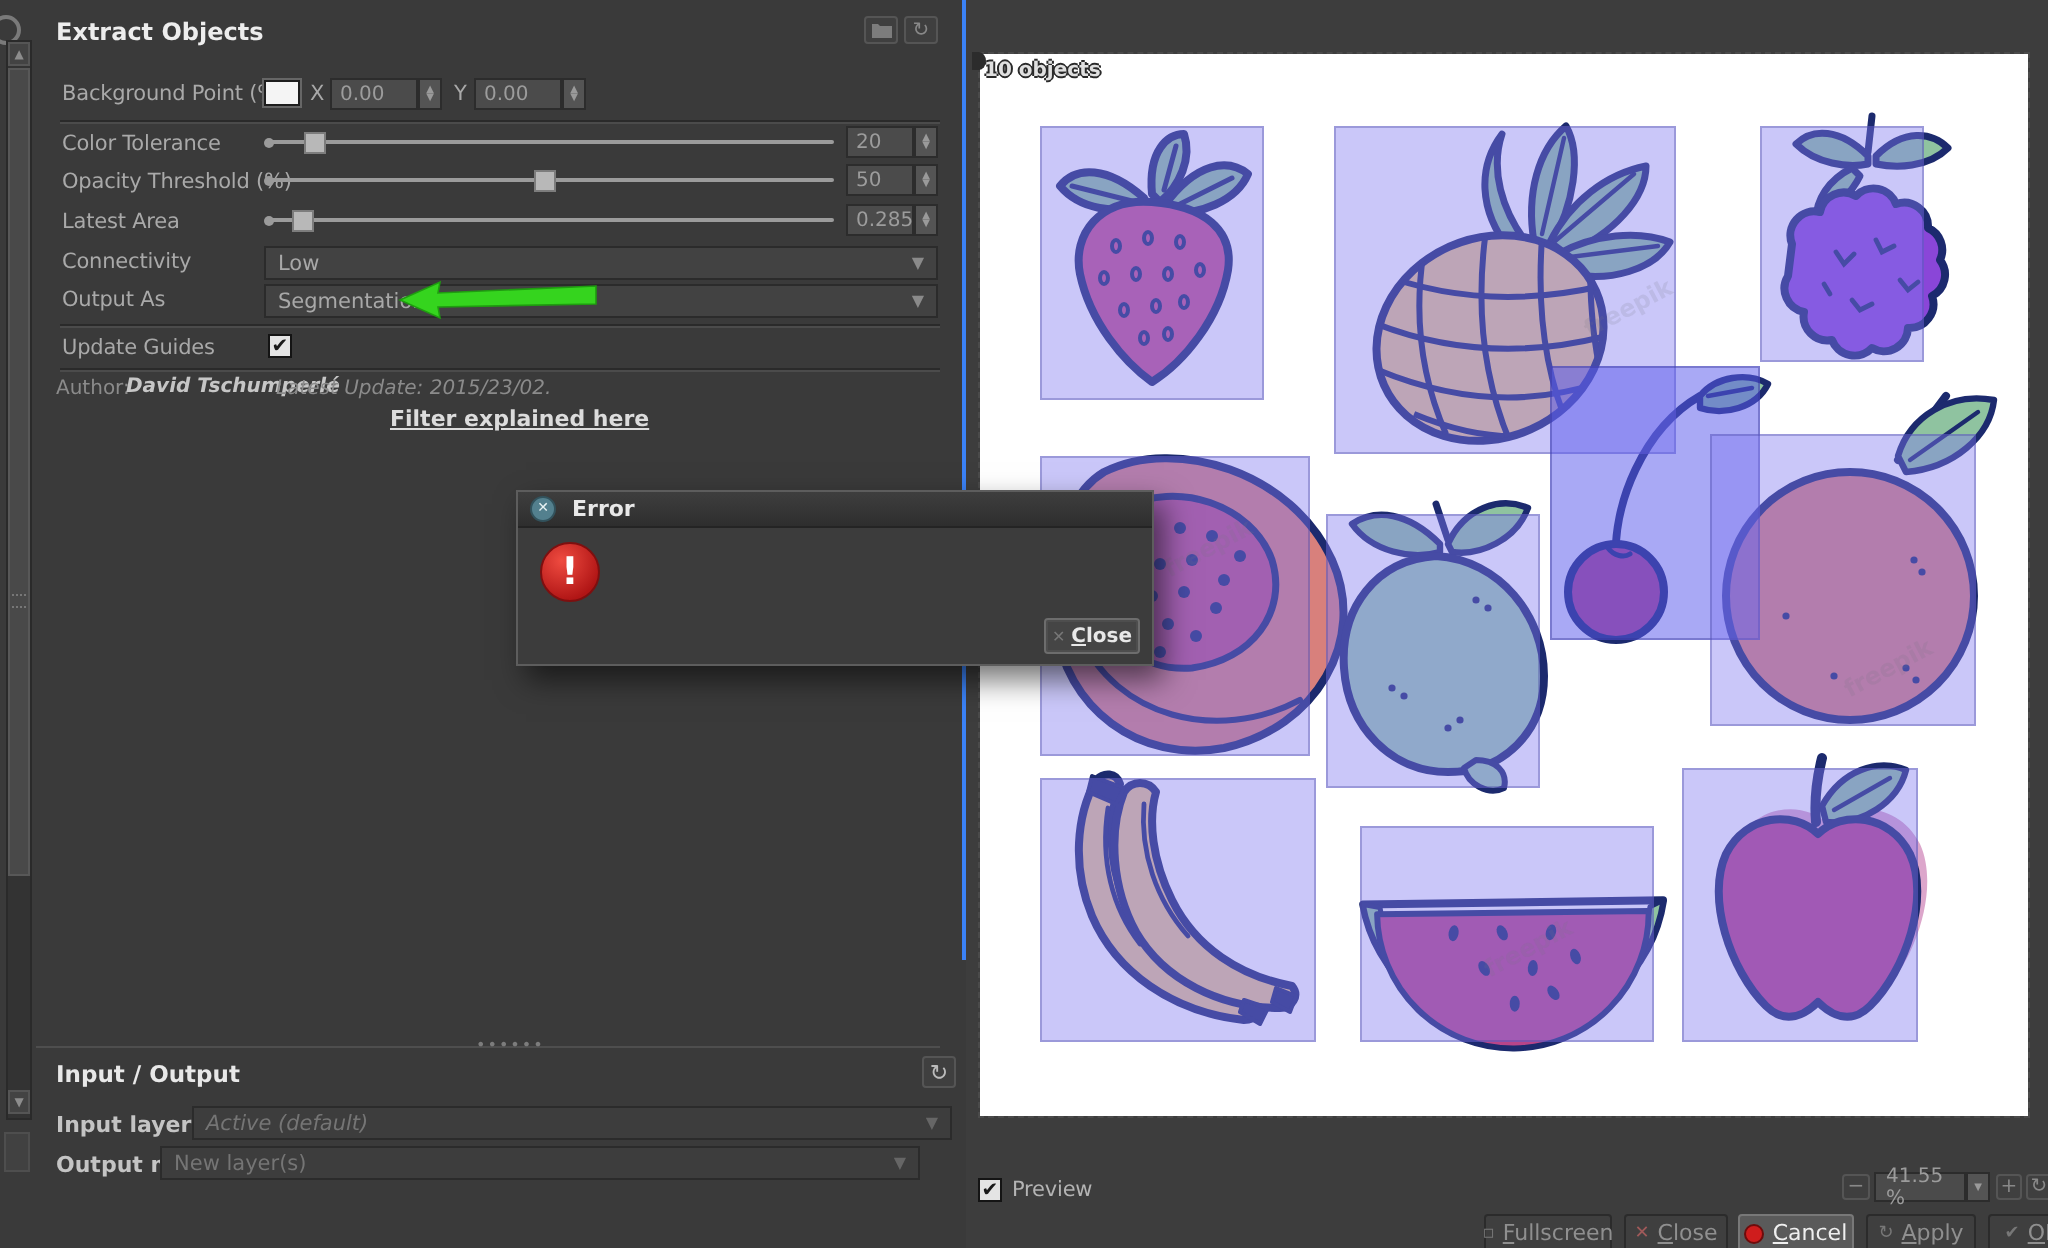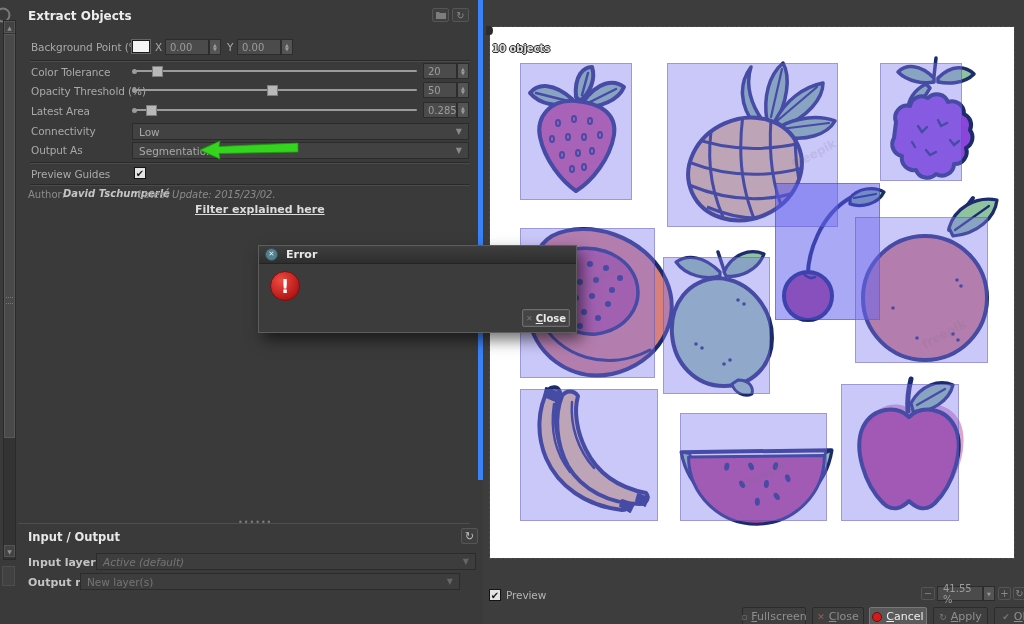--- a/index.html
+++ b/index.html
@@ -84,21 +84,21 @@
               display:flex; align-items:center; padding-left:5px; }
 
   
   svg { overflow:visible; }
 </style>
 </head>
 <body>
 
 <div id="app">
 
-  <div class="abs" style="left:0;top:0;width:483px;height:480px;background:#3a3a3a;border-right:5px solid #3b82f6;">
+  <div class="abs" style="left:0;top:0;width:483px;height:480px;background:#3a3a3a;border-right:2px solid #3b82f6;">
 
     <svg class="abs" style="left:-8px;top:4px;" width="22" height="24" viewBox="0 0 22 24">
       <circle cx="11" cy="11" r="6.5" fill="none" stroke="#7a7a7a" stroke-width="2"></circle>
       <line x1="6" y1="16" x2="2" y2="22" stroke="#7a7a7a" stroke-width="2.5"></line>
     </svg>
 
     <div class="abs sb-track" style="left:3px;top:20px;width:13px;height:540px;">
       <div class="abs sb-btn" style="left:0;top:0;width:11px;height:12px;">▲</div>
       <div class="abs sb-thumb" style="left:0;top:13px;width:11px;height:404px;"></div>
       <div class="abs" style="left:2px;top:276px;width:7px;height:7px;border-top:1px dotted #777;border-bottom:1px dotted #777;"></div>
@@ -173,21 +173,21 @@
       <span>Segmentation</span>
       <span class="dd-arrow">▼</span>
     </div>
 
     <svg class="abs" style="left:198px;top:139px;" width="102" height="22" viewBox="0 0 102 22">
       <path d="M2,11 L22,2 L21,7.5 L100,4 L100,13 L21,14.5 L22,20 Z" fill="#35d41e" stroke="#1f9c10" stroke-width="0.8"></path>
     </svg>
 
     <div class="abs sep" style="left:30px;top:162px;width:440px;"></div>
 
-    <div class="abs lbl" style="left:31px;top:168px;">Preview Guides</div>
+    <div class="abs lbl" style="left:31px;top:168px;">Update Guides</div>
     <div class="abs checkbox" style="left:134px;top:167px;">✔</div>
 
     <div class="abs sep" style="left:30px;top:184px;width:440px;"></div>
 
     <span class="abs author-txt" style="left:28px;top:189px;">Author:</span>
     <span class="abs author-name" style="left:63px;top:188px;">David Tschumperlé</span>
     <span class="abs update-txt" style="left:138px;top:189px;">Latest Update: 2015/23/02.</span>
 
     <span class="abs link" style="left:195px;top:203px;">Filter explained here</span>
 
@@ -403,21 +403,21 @@
           <div class="overlay-box lavender" style="left: 30px; top: 362px; width: 138px; height: 132px;"></div>
           <div class="overlay-box lavender" style="left: 190px; top: 386px; width: 147px; height: 108px;"></div>
           <div class="overlay-box lavender" style="left: 351px; top: 357px; width: 118px; height: 137px;"></div>
         </div>
 
       <span class="watermark" style="left:90px;top:240px;">freepik</span>
       <span class="watermark" style="left:300px;top:120px;">freepik</span>
       <span class="watermark" style="left:250px;top:440px;">freepik</span>
       <span class="watermark" style="left:430px;top:300px;">freepik</span>
 
-      <div class="abs objects-tag" style="left:2px;top:16px;">10 objects</div>
+      <div class="abs objects-tag" style="left:2px;top:3px;">10 objects</div>
 
       <div class="abs" style="left:-4px;top:-1px;width:7px;height:9px;background:#2c2c2c;border-radius:0 60% 60% 0;"></div>
     </div>
 
     <div class="abs checkbox" style="left:6px;top:589px;">✔</div>
     <span class="abs lbl" style="left:23px;top:589px;color:#b4b4b4;">Preview</span>
 
     <div class="abs mini-btn" style="left:438px;top:587px;width:14px;height:13px;">−</div>
     <div class="abs zoom-box" style="left:454px;top:586px;width:46px;height:15px;">41.55 %</div>
     <div class="abs spinner" style="left:500px;top:586px;width:12px;height:15px;">

